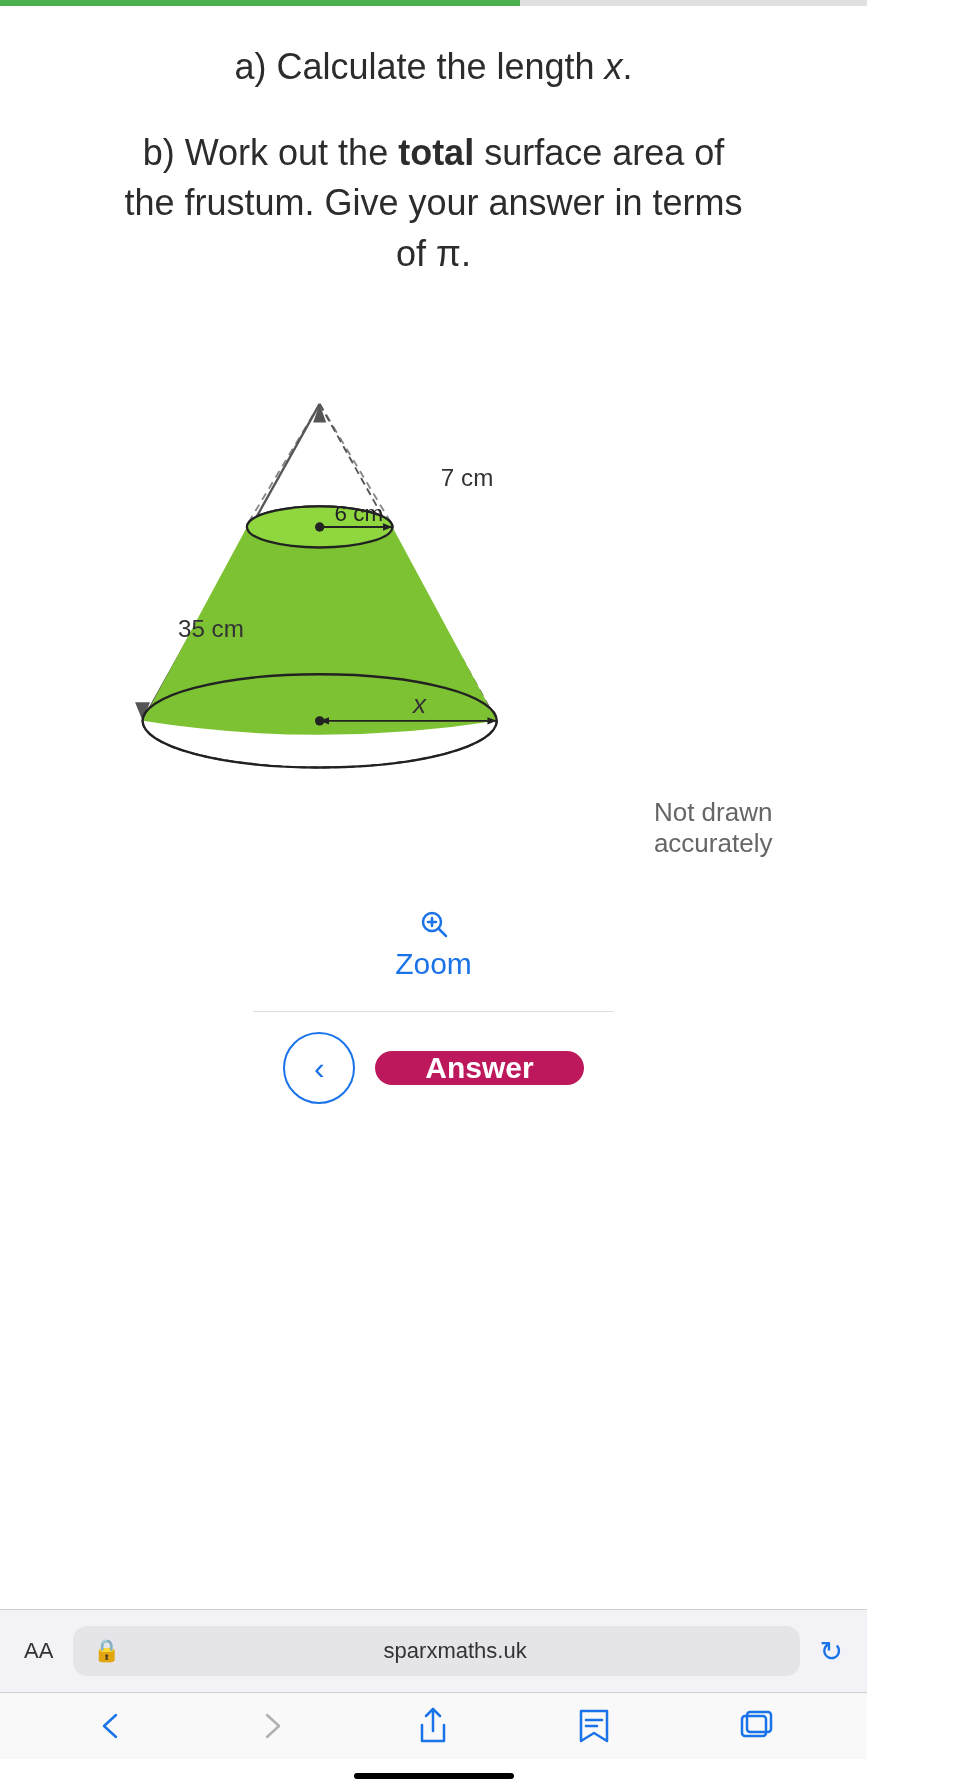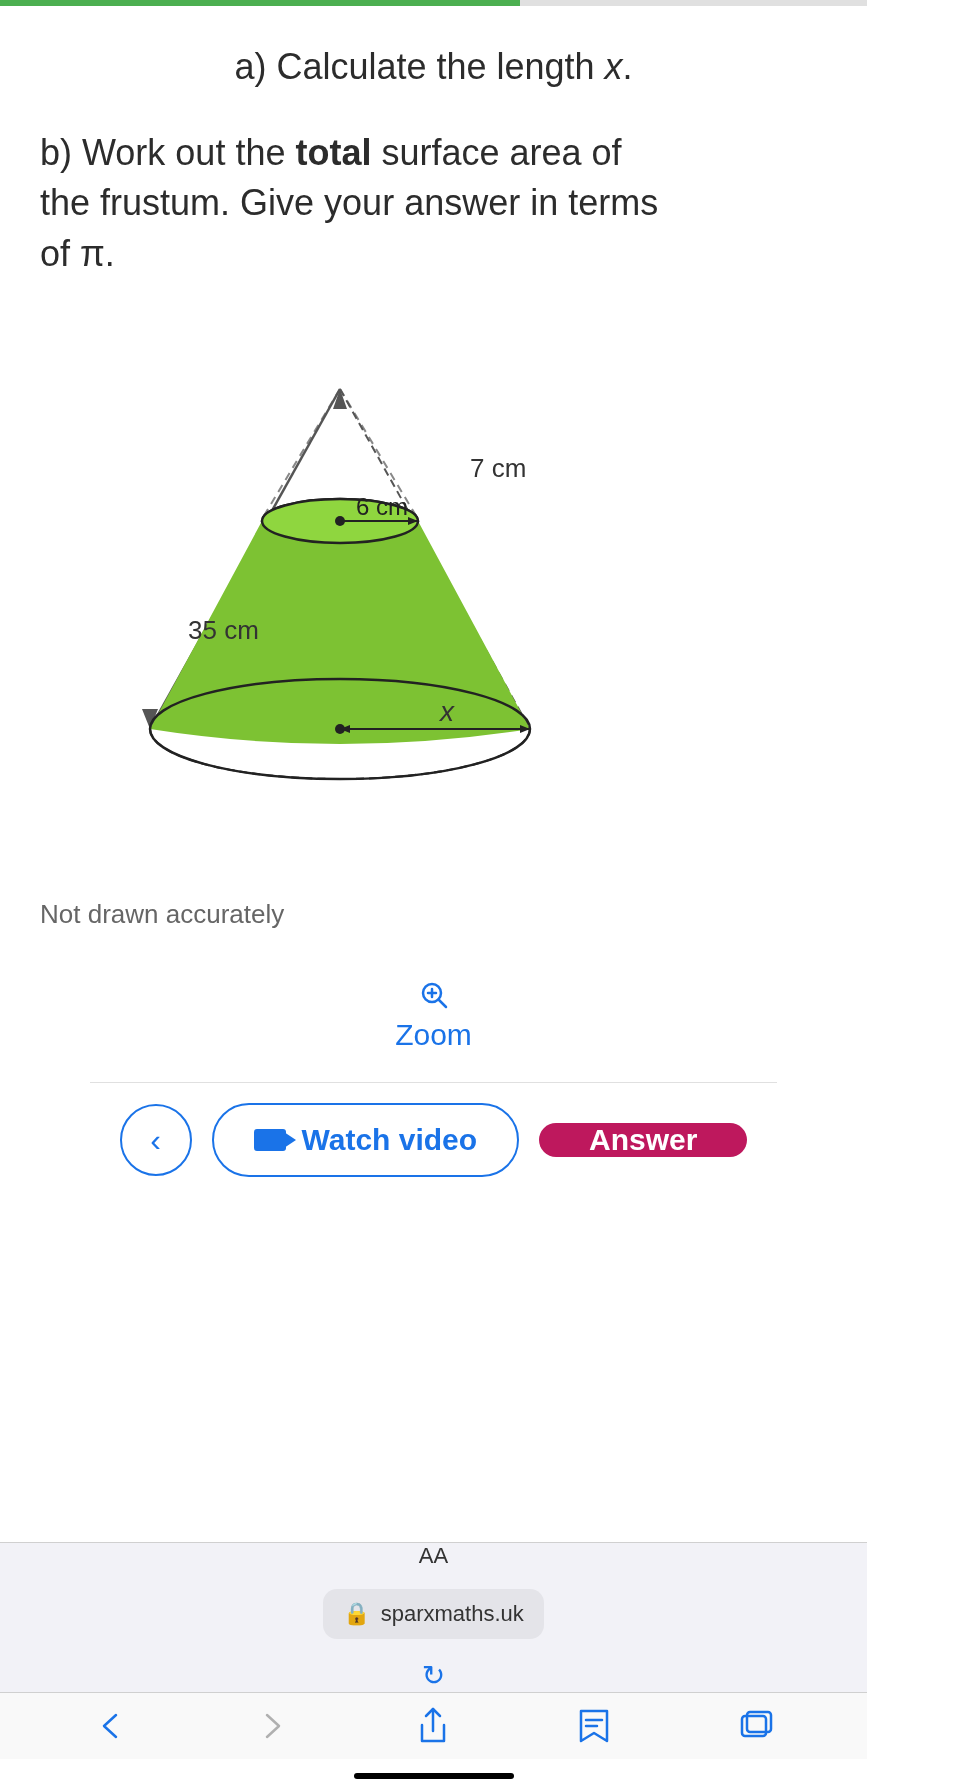--- a/index.html
+++ b/index.html
@@ -40,36 +40,36 @@
       font-size: 36px;
       color: #2c2c2c;
       text-align: center;
       margin-bottom: 40px;
       width: 100%;
     }
 
     .question-part-b {
       font-size: 36px;
       color: #2c2c2c;
-      text-align: left;
+      text-align: center;
       margin-bottom: 50px;
       line-height: 1.4;
       width: 100%;
     }
 
     .question-part-b .bold {
       font-weight: 700;
     }
 
     
     .diagram-container {
       width: 100%;
       display: flex;
-      flex-direction: column;
-      align-items: flex-start;
+      flex-direction: row;
+      align-items: flex-end;
       margin-bottom: 20px;
       position: relative;
     }
 
     
     .not-drawn {
       font-size: 26px;
       color: #666;
       text-align: center;
       margin-top: 10px;
@@ -142,26 +142,25 @@
       background: #be185d;
       color: #fff;
       font-size: 30px;
       font-weight: 600;
       cursor: pointer;
     }
 
     
     .browser-bar {
       background: #f2f2f7;
-      padding: 0 24px;
+      padding: 16px 24px;
       display: flex;
       align-items: center;
       gap: 20px;
       border-top: 1px solid #d0d0d0;
-      flex-direction: column;
     }
 
     .browser-aa {
       font-size: 22px;
       color: #333;
       font-weight: 500;
     }
 
     .browser-url-container {
       flex: 1;
@@ -316,26 +315,20 @@
         <line x1="13" y1="9" x2="13" y2="17" stroke="#1a73e8" stroke-width="2.5" stroke-linecap="round"></line>
       </svg>
       <span>Zoom</span>
     </button>
 
     <div class="bottom-nav">
       <button class="back-btn">
         <span style="font-size:32px; font-weight:300; color:#1a73e8;">‹</span>
       </button>
 
-      <button class="watch-video-btn">
-        <span style="display:inline-block; width:32px; height:22px; background:#1a73e8; border-radius:3px; position:relative; vertical-align:middle; margin-right:4px;">
-          <span style="position:absolute; right:-10px; top:50%; transform:translateY(-50%); width:0; height:0; border-top:8px solid transparent; border-bottom:8px solid transparent; border-left:12px solid #1a73e8;"></span>
-        </span>
-        <span>Watch video</span>
-      </button>
 
       <button class="answer-btn">
         <span>Answer</span>
       </button>
     </div>
 
   </div>
 
   <div class="browser-bar">
     <span class="browser-aa">AA</span>

